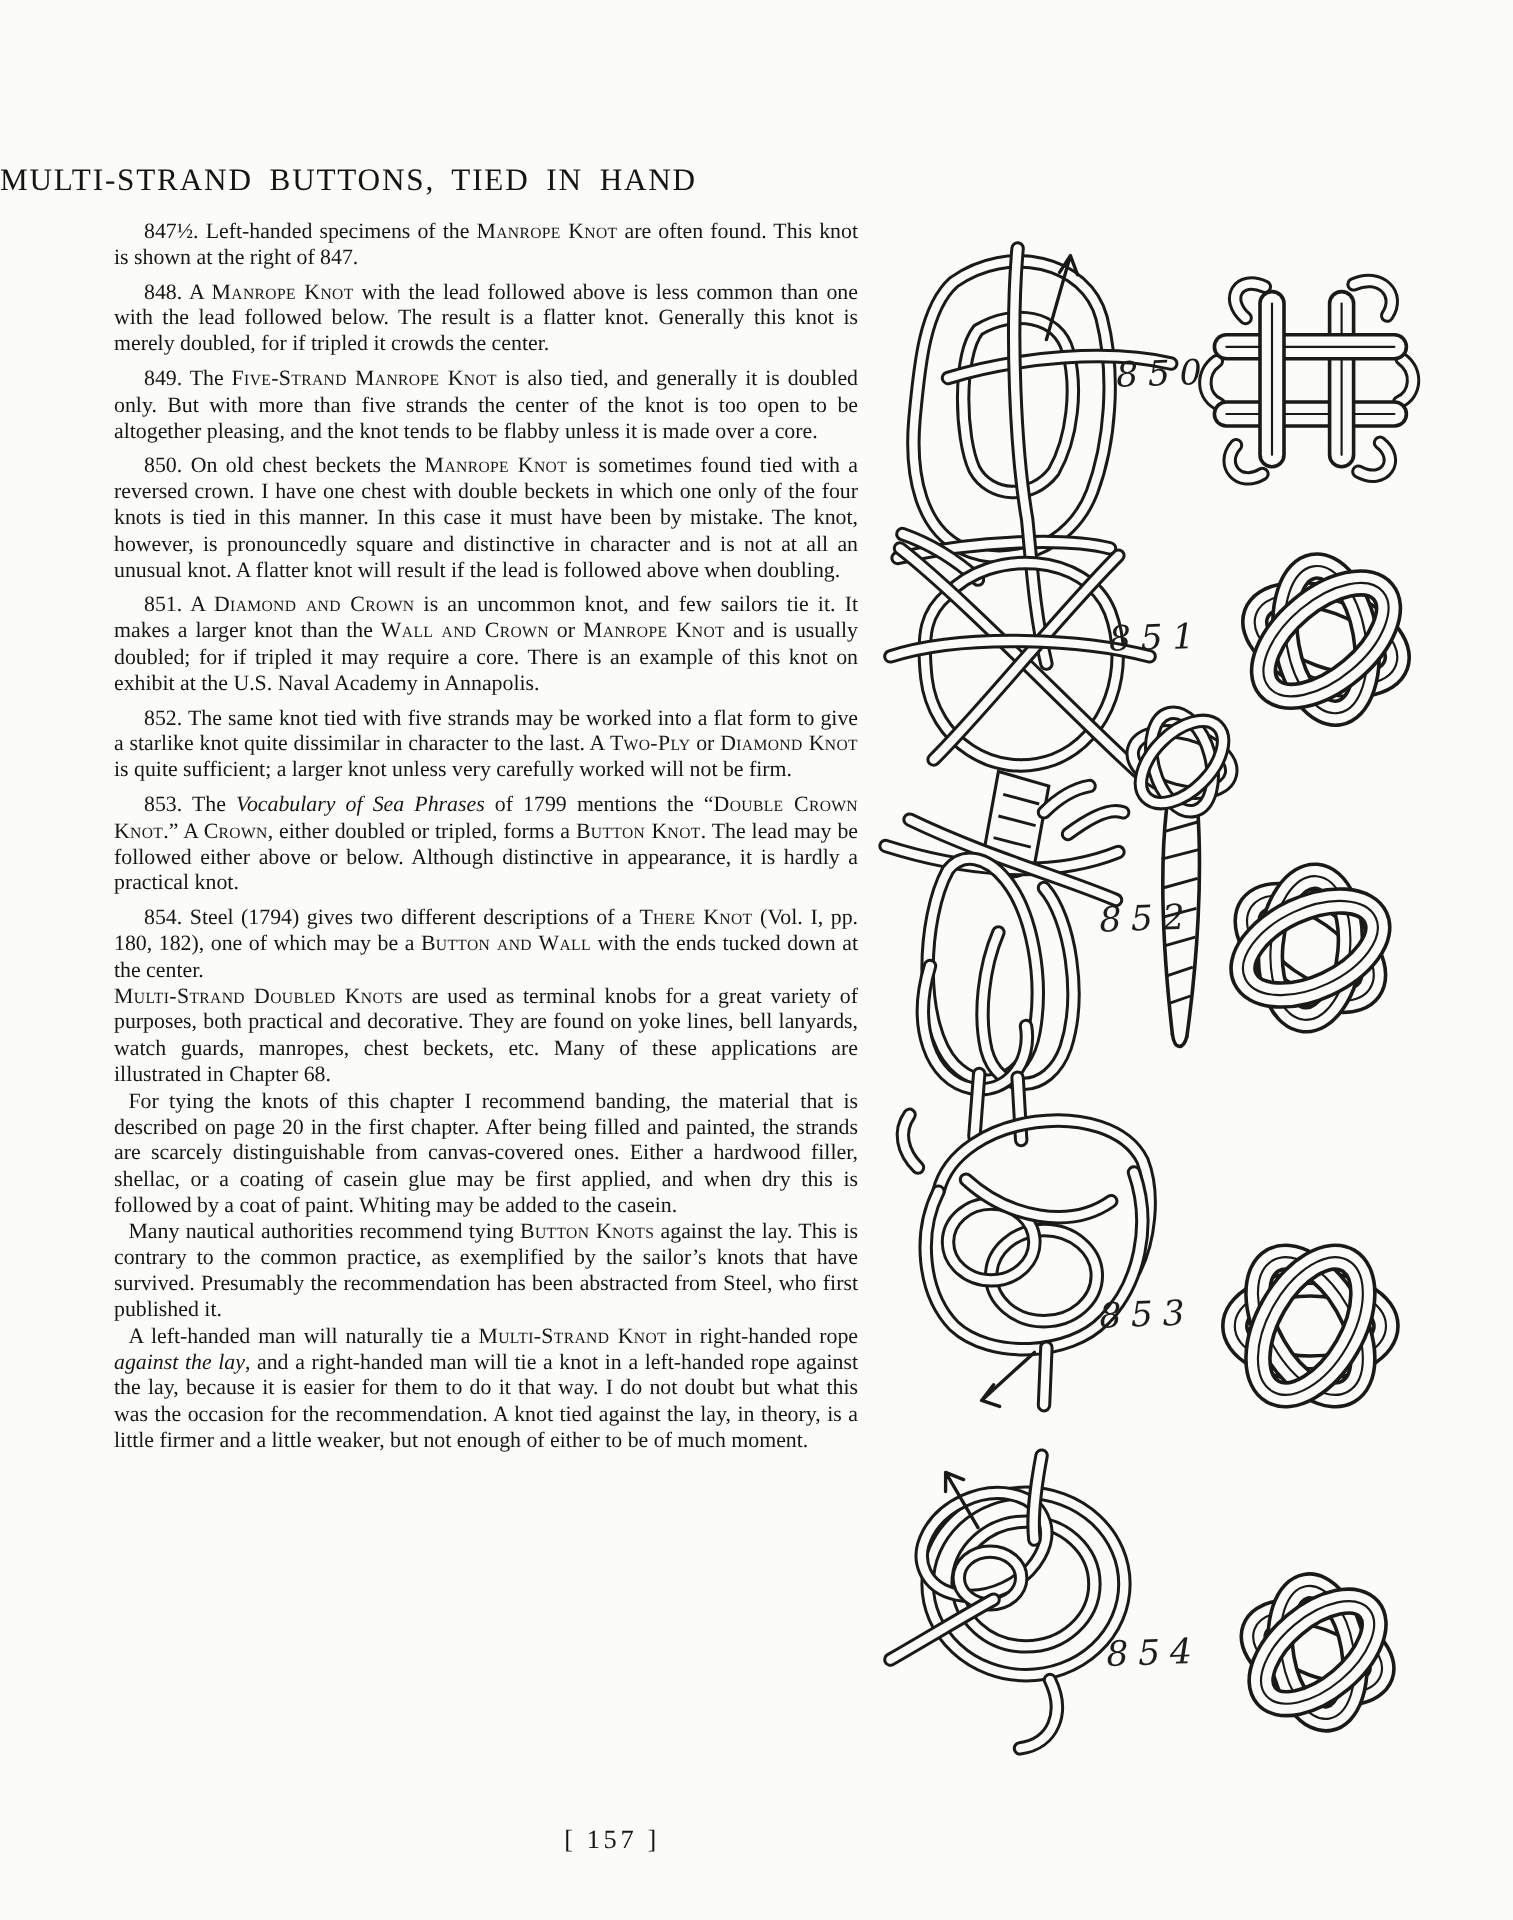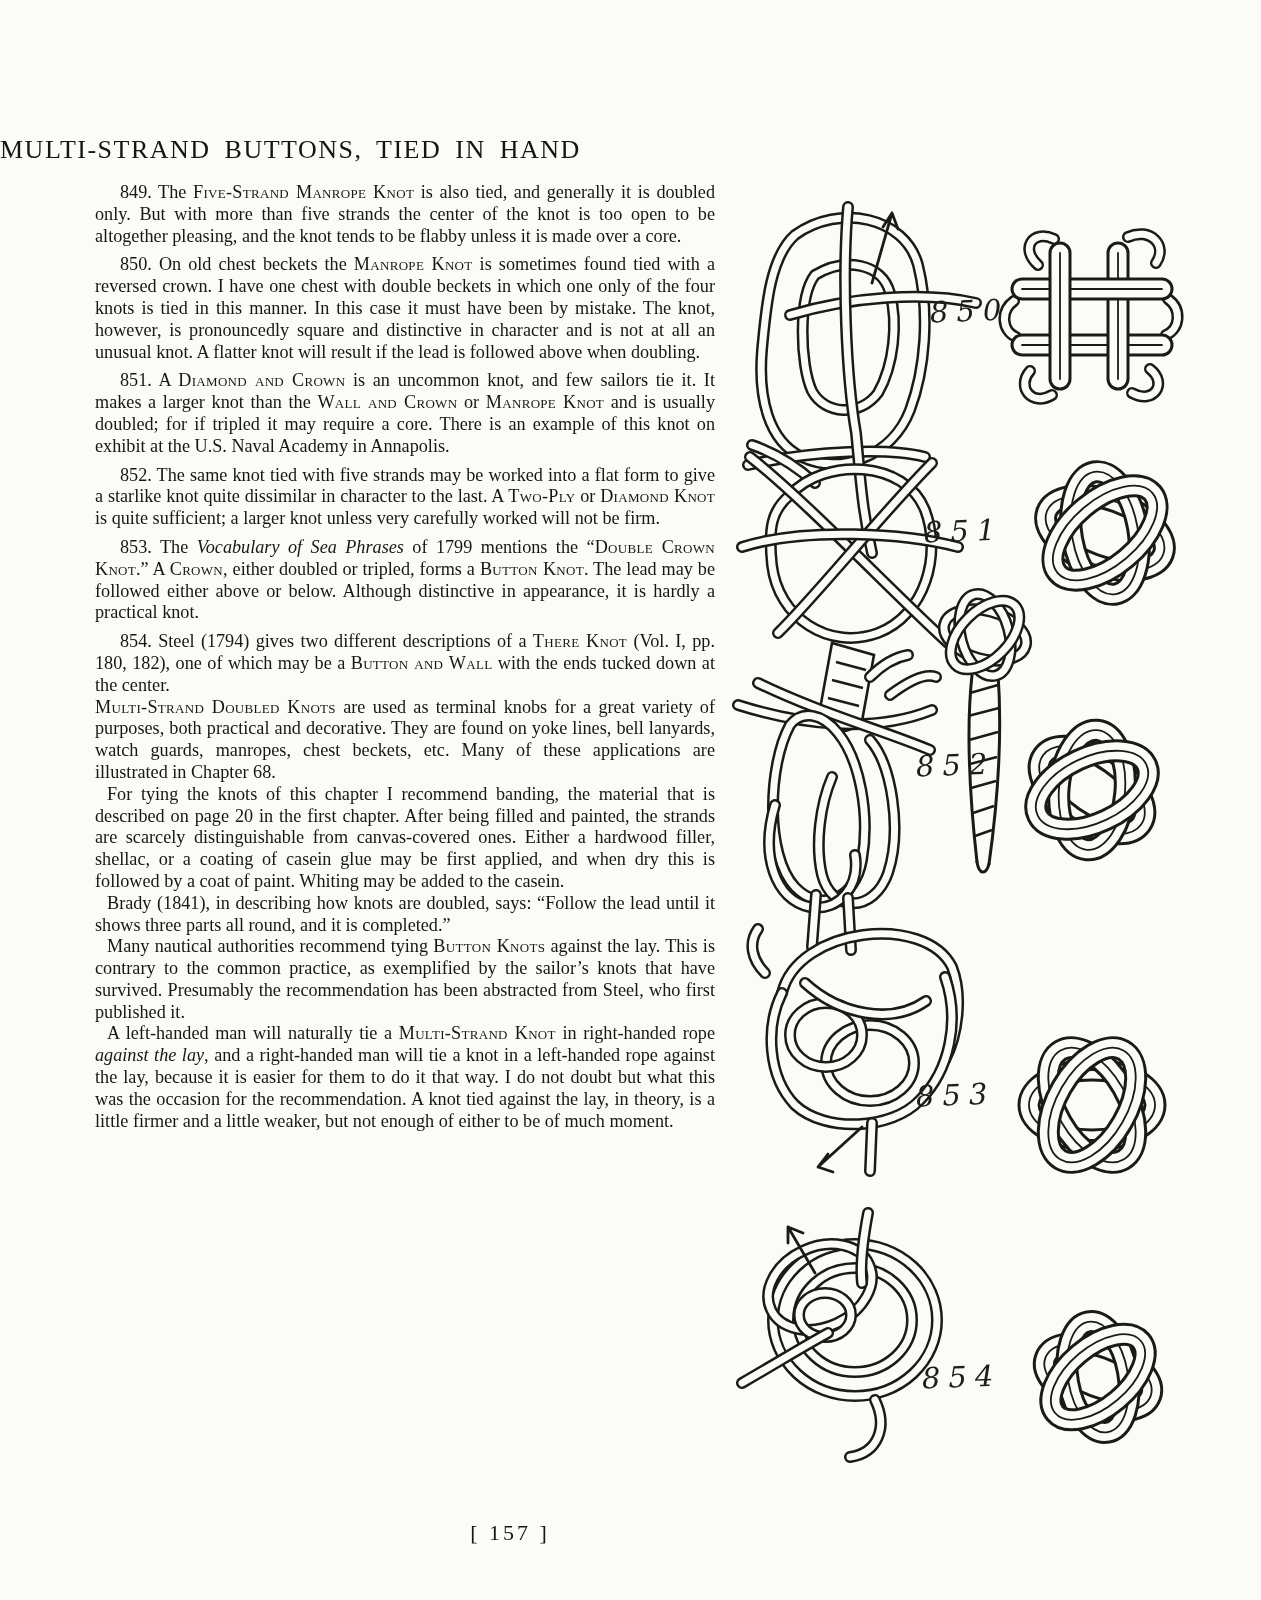--- a/index.html
+++ b/index.html
@@ -39,29 +39,30 @@
   .arr{stroke:#1a1a1a;stroke-width:2.8;fill:none;stroke-linecap:round;stroke-linejoin:round;}
   .hatch{stroke:#1a1a1a;stroke-width:2.4;fill:none;}
   .edge{stroke:#1a1a1a;stroke-width:3;fill:none;stroke-linecap:round;}
 </style>
 </head>
 <body>
 
 <div class="title">MULTI-STRAND BUTTONS, TIED IN HAND</div>
 
 <div class="text-col">
+    <p class="para p-num"><span>847½. Left-handed specimens of the </span><span class="sc">Manrope Knot</span><span> are often found. This knot is shown at the right of 847.</span></p>
+    <p class="para p-num"><span>848. A </span><span class="sc">Manrope Knot</span><span> with the lead followed above is less common than one with the lead followed below. The result is a flatter knot. Generally this knot is merely doubled, for if tripled it crowds the center.</span></p>
     <p class="para p-num"><span>849. The </span><span class="sc">Five-Strand Manrope Knot</span><span> is also tied, and generally it is doubled only. But with more than five strands the center of the knot is too open to be altogether pleasing, and the knot tends to be flabby unless it is made over a core.</span></p>
     <p class="para p-num"><span>850. On old chest beckets the </span><span class="sc">Manrope Knot</span><span> is sometimes found tied with a reversed crown. I have one chest with double beckets in which one only of the four knots is tied in this manner. In this case it must have been by mistake. The knot, however, is pronouncedly square and distinctive in character and is not at all an unusual knot. A flatter knot will result if the lead is followed above when doubling.</span></p>
     <p class="para p-num"><span>851. A </span><span class="sc">Diamond and Crown</span><span> is an uncommon knot, and few sailors tie it. It makes a larger knot than the </span><span class="sc">Wall and Crown</span><span> or </span><span class="sc">Manrope Knot</span><span> and is usually doubled; for if tripled it may require a core. There is an example of this knot on exhibit at the U.S. Naval Academy in Annapolis.</span></p>
     <p class="para p-num"><span>852. The same knot tied with five strands may be worked into a flat form to give a starlike knot quite dissimilar in character to the last. A </span><span class="sc">Two-Ply</span><span> or </span><span class="sc">Diamond Knot</span><span> is quite sufficient; a larger knot unless very carefully worked will not be firm.</span></p>
     <p class="para p-num"><span>853. The </span><span class="i">Vocabulary of Sea Phrases</span><span> of 1799 mentions the “</span><span class="sc">Double Crown Knot</span><span>.” A </span><span class="sc">Crown</span><span>, either doubled or tripled, forms a </span><span class="sc">Button Knot</span><span>. The lead may be followed either above or below. Although distinctive in appearance, it is hardly a practical knot.</span></p>
     <p class="para p-num"><span>854. Steel (1794) gives two different descriptions of a </span><span class="sc">There Knot</span><span> (Vol. I, pp. 180, 182), one of which may be a </span><span class="sc">Button and Wall</span><span> with the ends tucked down at the center.</span></p>
     <p class="para p-flush"><span class="sc">Multi-Strand Doubled Knots</span><span> are used as terminal knobs for a great variety of purposes, both practical and decorative. They are found on yoke lines, bell lanyards, watch guards, manropes, chest beckets, etc. Many of these applications are illustrated in Chapter 68.</span></p>
     <p class="para p-small"><span>For tying the knots of this chapter I recommend banding, the material that is described on page 20 in the first chapter. After being filled and painted, the strands are scarcely distinguishable from canvas-covered ones. Either a hardwood filler, shellac, or a coating of casein glue may be first applied, and when dry this is followed by a coat of paint. Whiting may be added to the casein.</span></p>
-    <p class="para p-small"><span>Brady (1841), in describing how knots are doubled, says: “Follow the lead until it shows three parts all round, and it is completed.”</span></p>
     <p class="para p-small"><span>Many nautical authorities recommend tying </span><span class="sc">Button Knots</span><span> against the lay. This is contrary to the common practice, as exemplified by the sailor’s knots that have survived. Presumably the recommendation has been abstracted from Steel, who first published it.</span></p>
     <p class="para p-small"><span>A left-handed man will naturally tie a </span><span class="sc">Multi-Strand Knot</span><span> in right-handed rope </span><span class="i">against the lay</span><span>, and a right-handed man will tie a knot in a left-handed rope against the lay, because it is easier for them to do it that way. I do not doubt but what this was the occasion for the recommendation. A knot tied against the lay, in theory, is a little firmer and a little weaker, but not enough of either to be of much moment.</span></p>
   </div>
 
 <svg class="figs" width="541" height="1430" viewBox="0 0 541 1430" xmlns="http://www.w3.org/2000/svg">
 
   <g>
     <path class="rope" d="M75,70 C120,38 185,52 198,100 C210,148 205,205 190,245 C172,292 120,310 82,292 C48,276 38,232 42,185 C46,142 50,92 75,70 Z"></path>
       <path class="ropew" d="M75,70 C120,38 185,52 198,100 C210,148 205,205 190,245 C172,292 120,310 82,292 C48,276 38,232 42,185 C46,142 50,92 75,70 Z"></path>
     <path class="rope" d="M95,110 C125,92 162,98 170,128 C178,158 174,200 158,228 C140,252 105,250 92,226 C80,200 78,132 95,110 Z"></path>

